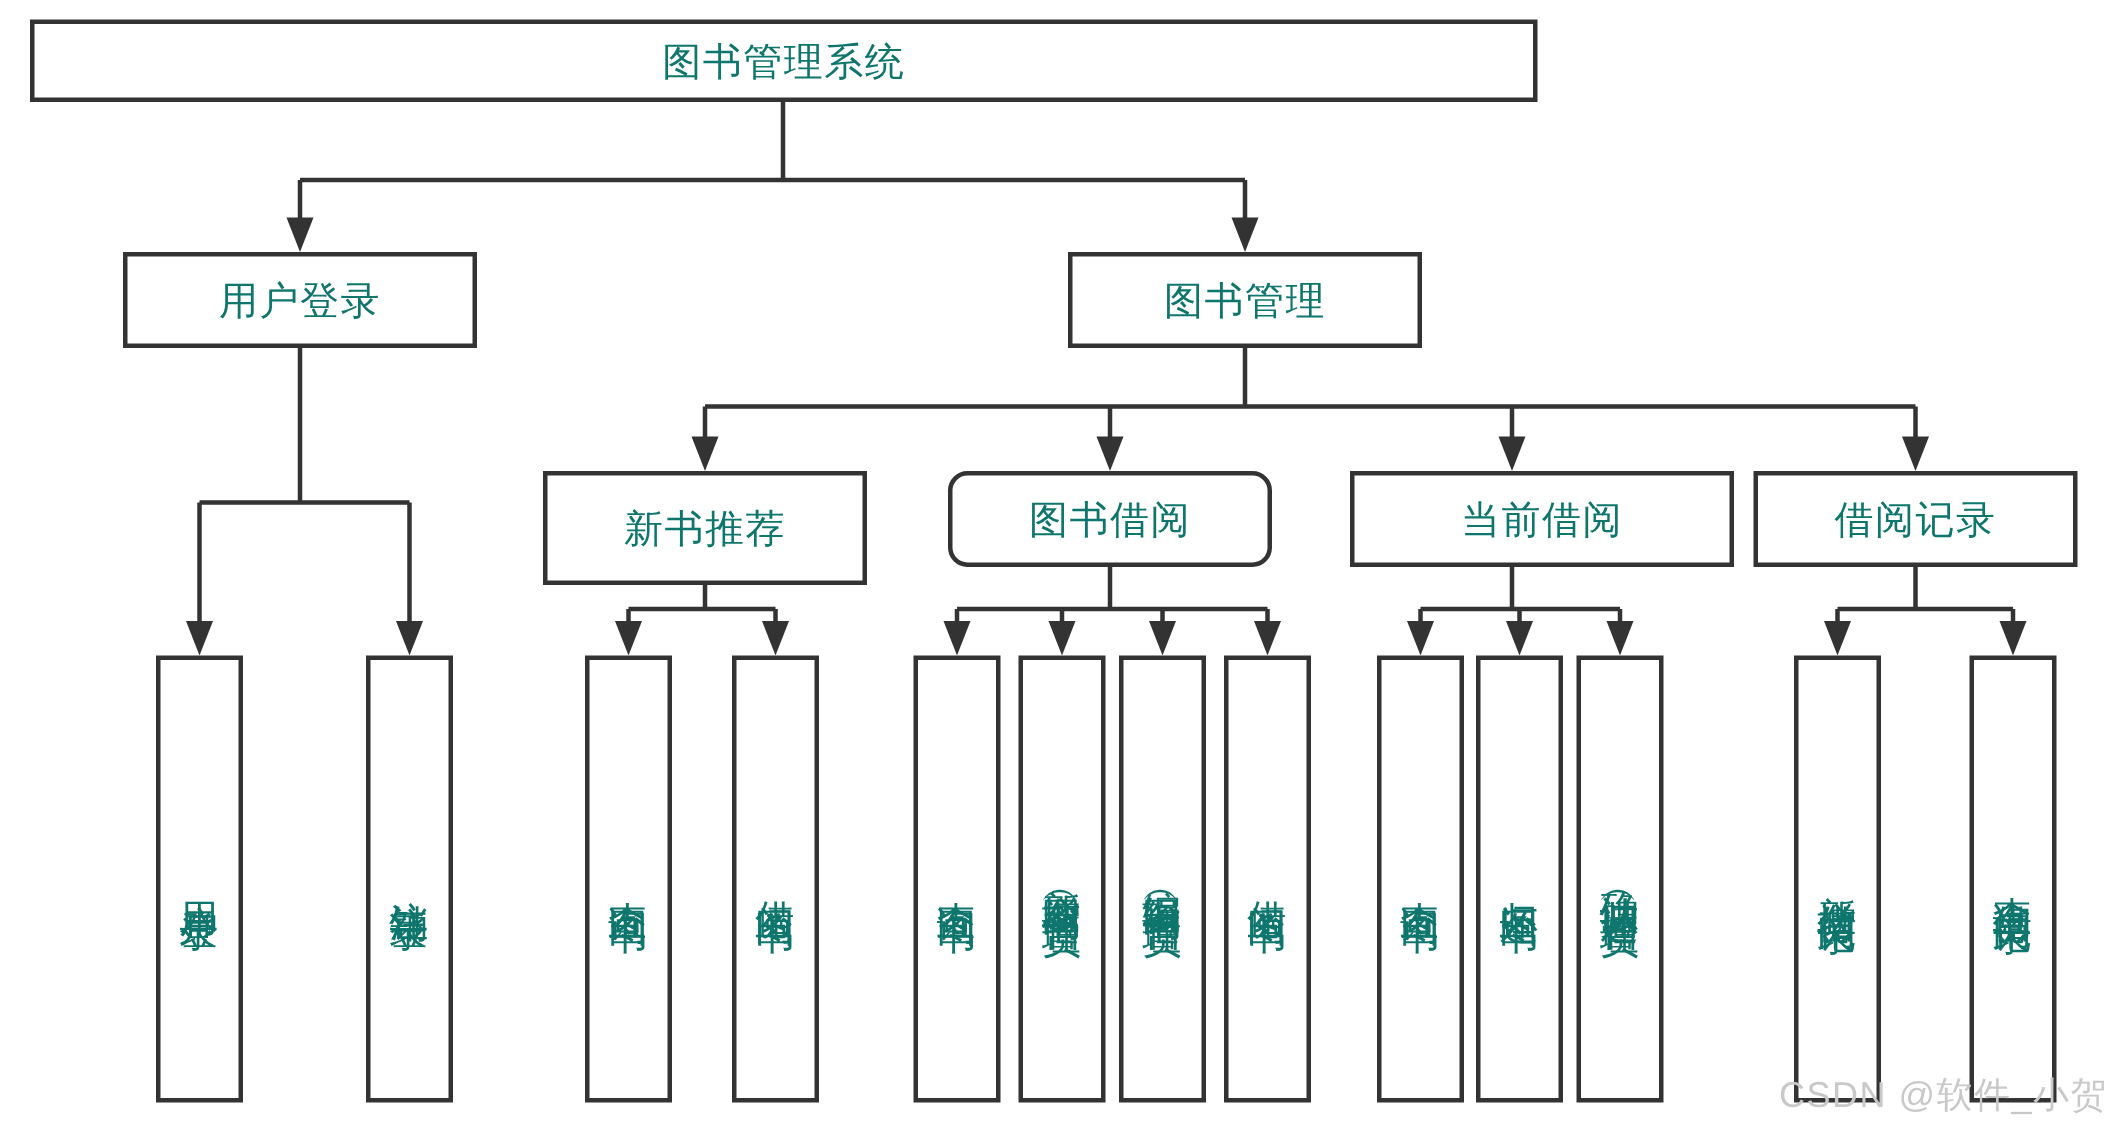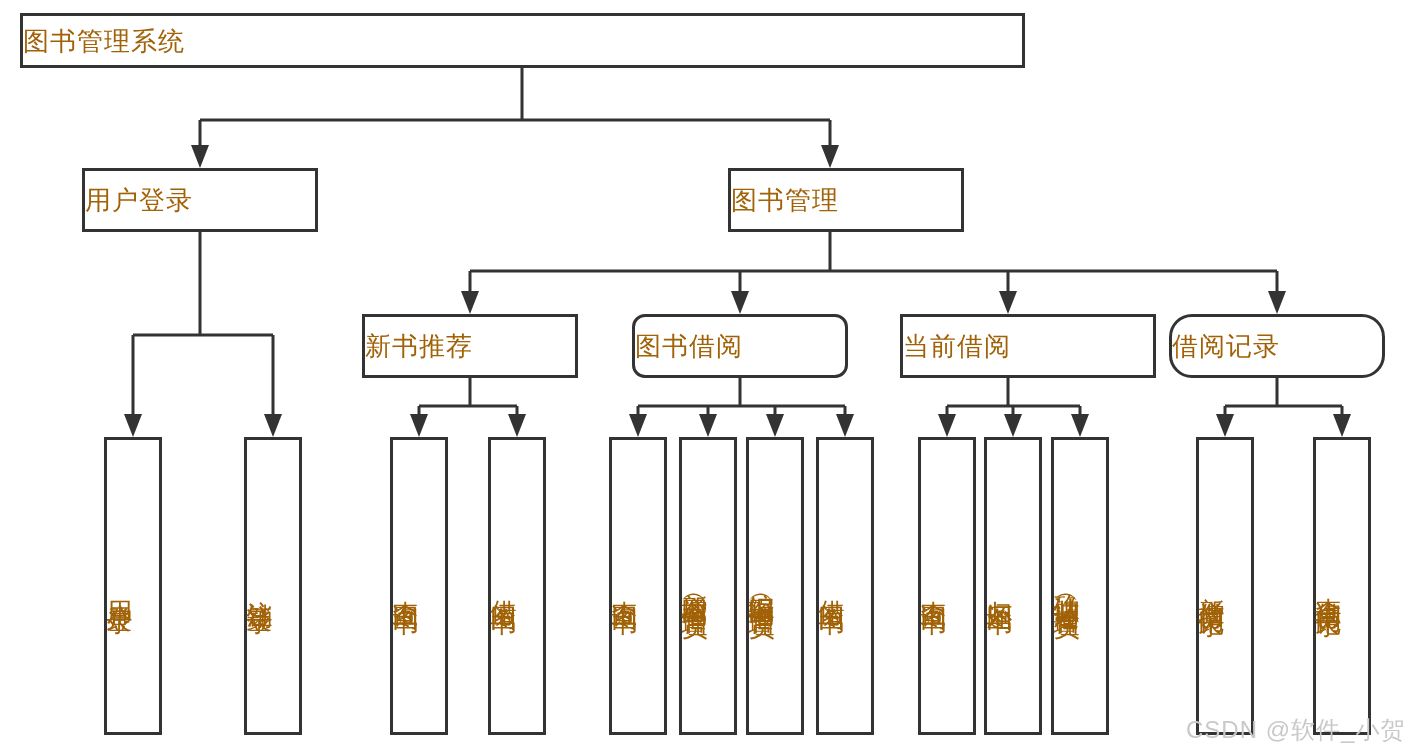--- a/index.html
+++ b/index.html
@@ -13,43 +13,44 @@
   }
   .connectors {
     position: absolute; left: 0; top: 0; z-index: 1;
   }
   .box {
     position: absolute;
     background: #ffffff;
     border: 3px solid #333333;
     display: flex;
     align-items: center;
+    justify-content: center;
     z-index: 2;
     font-size: 26px;
     line-height: 1;
-    color: #a16207;
+    color: #0f766e;
   }
   .box.h span {
     white-space: nowrap;
     letter-spacing: 1px;
   }
   .box.v span {
     writing-mode: vertical-rl;
     text-orientation: mixed;
     letter-spacing: 3px;
     white-space: nowrap;
   }
   
   .root   { left: 20px;  top: 13px;  width: 1005px; height: 55px; }
   .b-user { left: 82px;  top: 168px; width: 236px;  height: 64px; }
-  .b-book { left: 712px; top: 168px; width: 236px;  height: 64px; margin-left: 16px; }
-  .m1 { left: 362px;  top: 314px; width: 216px; height: 64px; }
+  .b-book { left: 712px; top: 168px; width: 236px;  height: 64px; }
+  .m1 { left: 362px;  top: 314px; width: 216px; height: 76px; }
   .m2 { left: 632px;  top: 314px; width: 216px; height: 64px; border-radius: 13px; }
   .m3 { left: 900px;  top: 314px; width: 256px; height: 64px; }
-  .m4 { left: 1169px; top: 314px; width: 216px; height: 64px; border-radius: 23px; }
+  .m4 { left: 1169px; top: 314px; width: 216px; height: 64px; }
   
   .leaf { top: 437px; width: 58px; height: 298px; }
   .L1  { left: 104px; }
   .L2  { left: 244px; }
   .L3  { left: 390px; }
   .L4  { left: 488px; }
   .L5  { left: 609px; }
   .L6  { left: 679px; }
   .L7  { left: 746px; }
   .L8  { left: 816px; }

